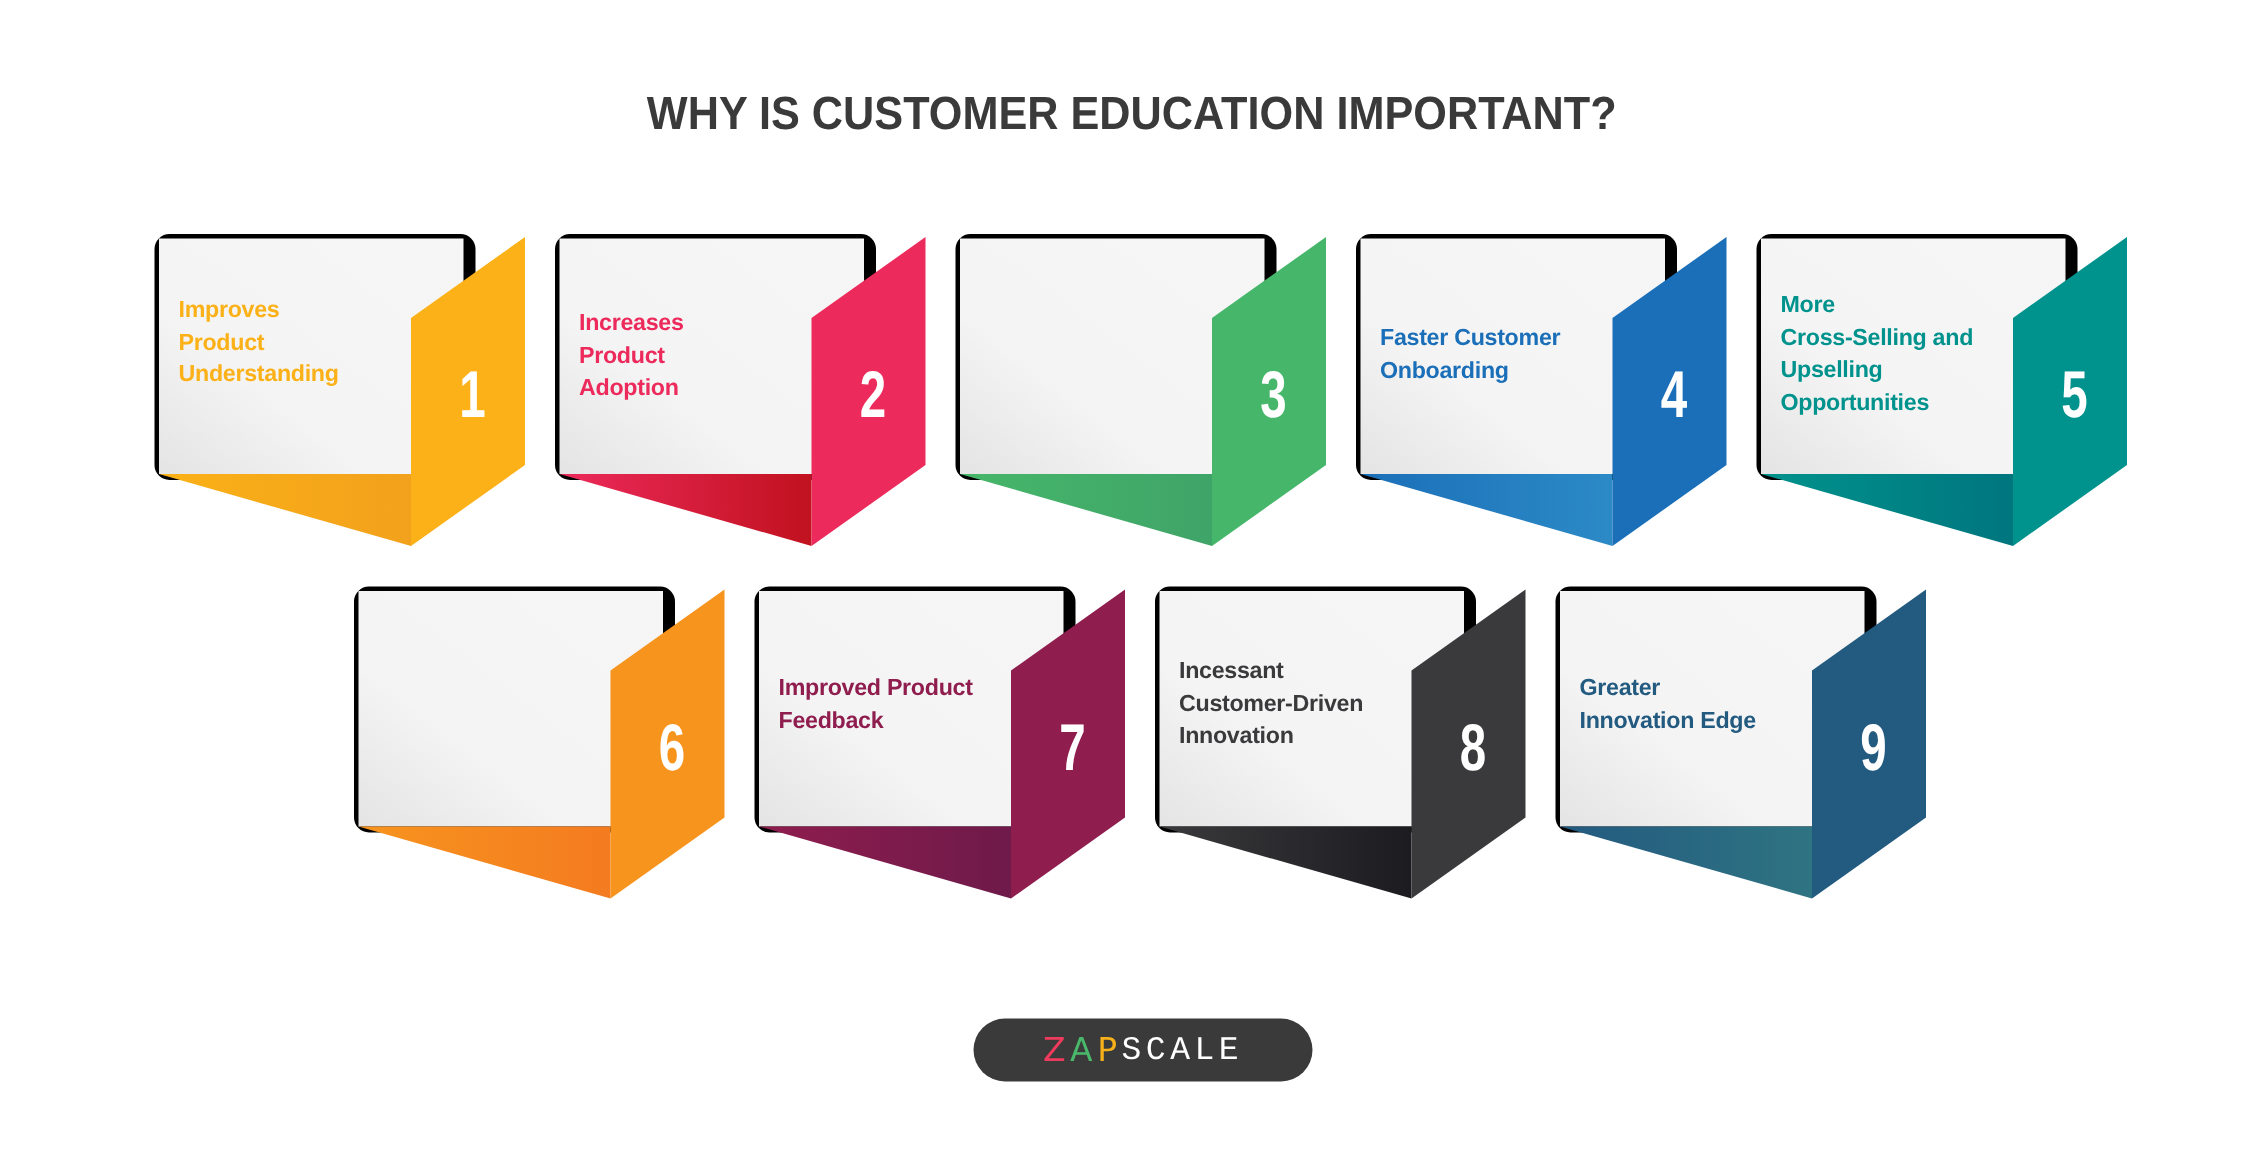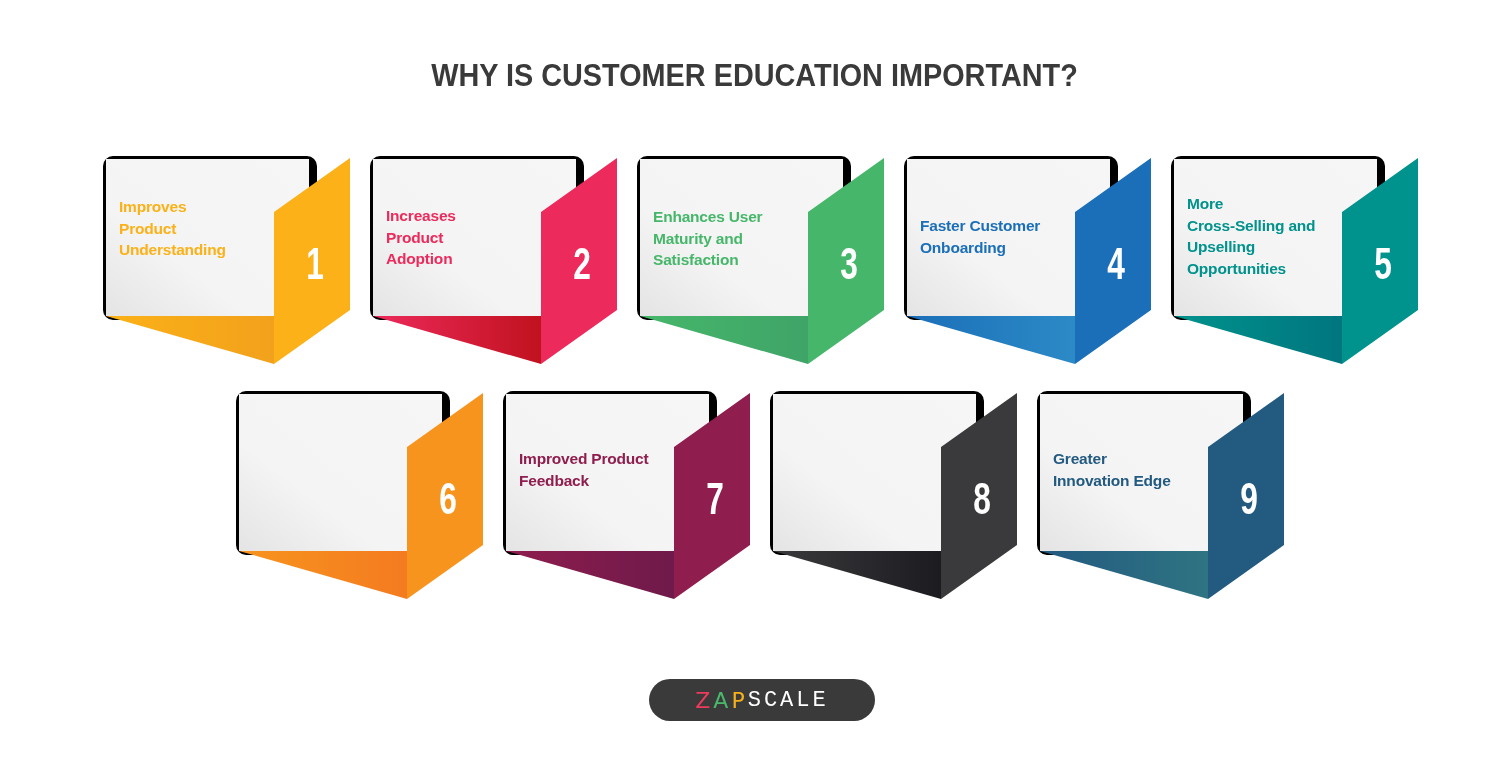--- a/index.html
+++ b/index.html
@@ -98,25 +98,20 @@
       <linearGradient id="b2" x1="0" y1="0" x2="1" y2="0">
         <stop offset="0" stop-color="#46b76a"></stop>
         <stop offset="1" stop-color="#3fa468"></stop>
       </linearGradient>
     </defs>
     <rect x="0" y="0" width="214" height="164" rx="10" ry="10" fill="#000000"></rect>
     <rect x="3" y="3" width="203" height="157" fill="url(#w2)"></rect>
     <polygon points="3,160 171,160 171,208" fill="url(#b2)"></polygon>
     <polygon points="171,56 247,2 247,154 171,208" fill="#46b76a"></polygon>
   </svg>
-      <div class="label" style="color: rgb(70, 183, 106); top: 50px;">
-        <div>Enhances User</div>
-        <div>Maturity and</div>
-        <div>Satisfaction</div>
-      </div>
       <div class="num" style="left: 192px; top: 86px;">3</div>
     </div>
     <div class="card" style="left: 904px; top: 156px; padding-left: 34px;">
       <svg width="250" height="215">
     <defs>
       <linearGradient id="w3" x1="0" y1="1" x2="1" y2="0">
         <stop offset="0" stop-color="#e4e4e4"></stop>
         <stop offset="0.35" stop-color="#f4f4f4"></stop>
         <stop offset="1" stop-color="#f6f6f6"></stop>
       </linearGradient>
@@ -217,20 +212,25 @@
       <linearGradient id="b7" x1="0" y1="0" x2="1" y2="0">
         <stop offset="0" stop-color="#3a3a3c"></stop>
         <stop offset="1" stop-color="#1c1b20"></stop>
       </linearGradient>
     </defs>
     <rect x="0" y="0" width="214" height="164" rx="10" ry="10" fill="#000000"></rect>
     <rect x="3" y="3" width="203" height="157" fill="url(#w7)"></rect>
     <polygon points="3,160 171,160 171,208" fill="url(#b7)"></polygon>
     <polygon points="171,56 247,2 247,154 171,208" fill="#3a3a3c"></polygon>
   </svg>
+      <div class="label" style="color: rgb(58, 58, 60); top: 46px;">
+        <div>Incessant</div>
+        <div>Customer-Driven</div>
+        <div>Innovation</div>
+      </div>
       <div class="num" style="left: 192px; top: 86px;">8</div>
     </div>
     <div class="card" style="left: 1037px; top: 391px; padding-left: 23px;">
       <svg width="250" height="215">
     <defs>
       <linearGradient id="w8" x1="0" y1="1" x2="1" y2="0">
         <stop offset="0" stop-color="#e4e4e4"></stop>
         <stop offset="0.35" stop-color="#f4f4f4"></stop>
         <stop offset="1" stop-color="#f6f6f6"></stop>
       </linearGradient>

